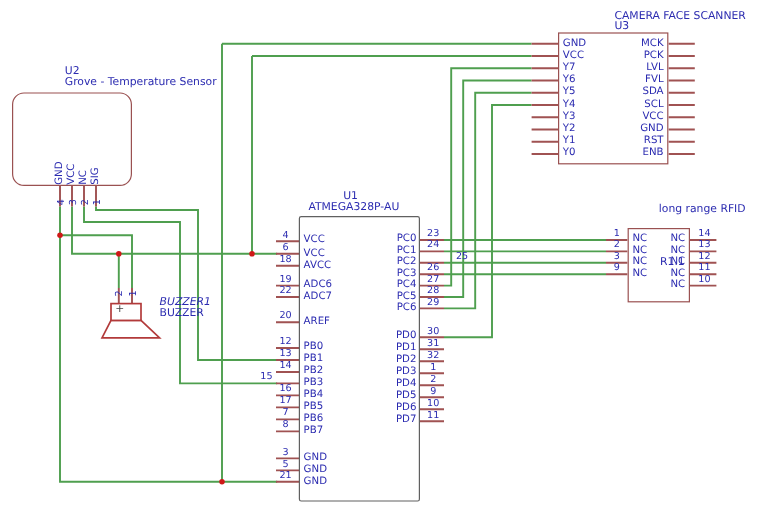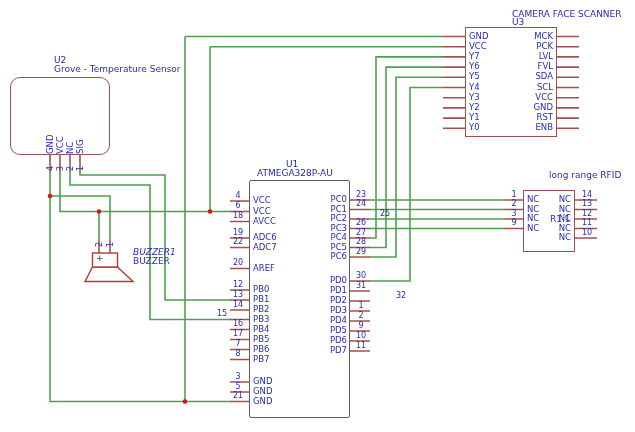--- a/index.html
+++ b/index.html
@@ -132,21 +132,21 @@
       <span class="pin-num" style="left: 349px; top: 228.5px;">27</span>
       <span class="pin-name" style="top: 242.5px; right: 288px;">PC5</span>
       <span class="pin-num" style="left: 349px; top: 238px;">28</span>
       <span class="pin-name" style="top: 252px; right: 288px; margin-left: 48px;">PC6</span>
       <span class="pin-num" style="left: 349px; top: 247.5px;">29</span>
       <span class="pin-name" style="top: 276px; right: 288px;">PD0</span>
       <span class="pin-num" style="left: 349px; top: 271.5px;">30</span>
       <span class="pin-name" style="top: 286px; right: 288px;">PD1</span>
       <span class="pin-num" style="left: 349px; top: 281.5px;">31</span>
       <span class="pin-name" style="top: 296px; right: 288px;">PD2</span>
-      <span class="pin-num" style="left: 349px; top: 291.5px; margin-left: 40px;">32</span>
+      <span class="pin-num" style="left: 349px; top: 291.5px;">32</span>
       <span class="pin-name" style="top: 306px; right: 288px;">PD3</span>
       <span class="pin-num" style="left: 349px; top: 301.5px;">1</span>
       <span class="pin-name" style="top: 316px; right: 288px;">PD4</span>
       <span class="pin-num" style="left: 349px; top: 311.5px;">2</span>
       <span class="pin-name" style="top: 326px; right: 288px;">PD5</span>
       <span class="pin-num" style="left: 349px; top: 321.5px;">9</span>
       <span class="pin-name" style="top: 336px; right: 288px;">PD6</span>
       <span class="pin-num" style="left: 349px; top: 331.5px;">10</span>
       <span class="pin-name" style="top: 346px; right: 288px;">PD7</span>
       <span class="pin-num" style="left: 349px; top: 341.5px;">11</span>

